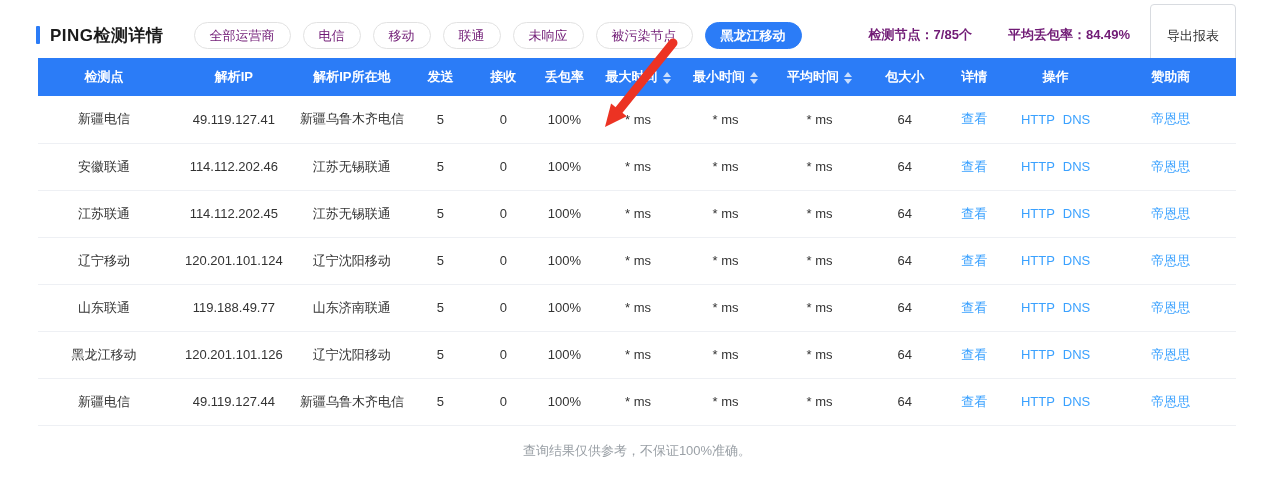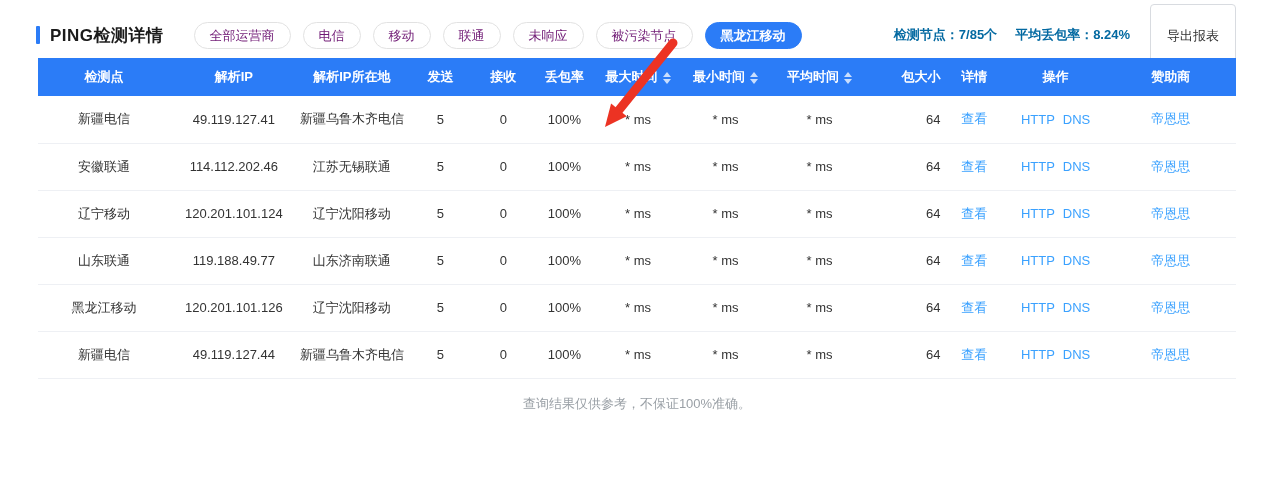--- a/index.html
+++ b/index.html
@@ -11,21 +11,21 @@
   .topbar { margin:0 38px 0 36px; height:30px; display:flex; align-items:center; }
   .title-wrap { display:flex; align-items:center; gap:10px; }
   .accent-bar { width:4px; height:18px; background:#2b7cf7; border-radius:1px; }
   .page-title { font-size:17px; font-weight:700; color:#1b1b1b; letter-spacing:.5px; }
   .pills { display:flex; align-items:center; gap:12px; margin-left:30px; }
   .pill { background:#fff; border:1px solid #e2e2e2; border-radius:15px; padding:6px 15px;
           font-size:13px; color:#701a75; line-height:1; cursor:pointer; white-space:nowrap;
           font-family:"Liberation Sans", sans-serif; }
   .pill.active { background:#2b7cf7; border-color:#2b7cf7; color:#fff; font-weight:600; }
   .topbar-right { margin-left:auto; display:flex; align-items:center; gap:20px; }
-  .stats { display:flex; align-items:flex-start; gap:18px; font-size:13px; color:#0369a1; font-weight:600; }
+  .stats { display:flex; align-items:flex-start; gap:36px; font-size:13px; color:#701a75; font-weight:600; }
   .stat { white-space:nowrap; }
   .export-btn { background:#fff; border:1px solid #d8dbe0; border-radius:4px; padding:24px 16px;
                 font-size:13px; color:#333; cursor:pointer; line-height:1;
                 font-family:"Liberation Sans", sans-serif; }
 
   
   .table-wrap { margin:8px 38px 0 38px; position:relative; }
   table { width:100%; border-collapse:collapse; table-layout:fixed; }
   thead th { background:#2b7cf7; color:#fff; font-size:13px; font-weight:700; height:38px;
              text-align:center; padding:0 2px; white-space:nowrap; }
@@ -33,21 +33,21 @@
              border-bottom:1px solid #eef0f4; padding:0 2px; white-space:nowrap; }
   th:nth-child(1), td:nth-child(1){ width:11.0%; }
   th:nth-child(2), td:nth-child(2){ width:10.7%; }
   th:nth-child(3), td:nth-child(3){ width:9.0%; }
   th:nth-child(4), td:nth-child(4){ width:5.8%; }
   th:nth-child(5), td:nth-child(5){ width:4.7%; }
   th:nth-child(6), td:nth-child(6){ width:5.5%; }
   th:nth-child(7), td:nth-child(7){ width:6.8%; }
   th:nth-child(8), td:nth-child(8){ width:7.8%; }
   th:nth-child(9), td:nth-child(9){ width:7.9%; }
-  th:nth-child(10), td:nth-child(10){ width:6.3%;text-align:right; }
+  th:nth-child(10), td:nth-child(10){ width:6.3%; }
   th:nth-child(11), td:nth-child(11){ width:5.3%; }
   th:nth-child(12), td:nth-child(12){ width:8.3%; }
   th:nth-child(13), td:nth-child(13){ width:10.9%; }
   .sort { display:inline-flex; flex-direction:column; gap:2px; margin-left:5px; vertical-align:middle; }
   .caret-up { width:0; height:0; border-left:4px solid transparent; border-right:4px solid transparent;
               border-bottom:5px solid rgba(255,255,255,.75); }
   .caret-down { width:0; height:0; border-left:4px solid transparent; border-right:4px solid transparent;
                 border-top:5px solid rgba(255,255,255,.75); }
   .link { color:#3aa1ff; text-decoration:none; cursor:pointer; }
   .ops-cell .link + .link { margin-left:8px; }
@@ -73,21 +73,21 @@
         <button class="pill">电信</button>
         <button class="pill">移动</button>
         <button class="pill">联通</button>
         <button class="pill">未响应</button>
         <button class="pill">被污染节点</button>
         <button class="pill active">黑龙江移动</button>
       </div>
     <div class="topbar-right">
       <div class="stats">
         <span class="stat"><span>检测节点：</span><span>7/85个</span></span>
-        <span class="stat"><span>平均丢包率：</span><span>8.24%</span></span>
+        <span class="stat"><span>平均丢包率：</span><span>84.49%</span></span>
       </div>
       <button class="export-btn">导出报表</button>
     </div>
   </div>
 
   <div class="table-wrap">
     <table>
       <thead id="thead">
           <tr>
             <th><span>检测点</span></th>
@@ -139,20 +139,35 @@
             <td>100%</td>
             <td>* ms</td>
             <td>* ms</td>
             <td>* ms</td>
             <td>64</td>
             <td><a class="link">查看</a></td>
             <td class="ops-cell"><a class="link">HTTP</a><a class="link">DNS</a></td>
             <td><a class="link">帝恩思</a></td>
           </tr>
           <tr>
+            <td>江苏联通</td>
+            <td>114.112.202.45</td>
+            <td>江苏无锡联通</td>
+            <td>5</td>
+            <td>0</td>
+            <td>100%</td>
+            <td>* ms</td>
+            <td>* ms</td>
+            <td>* ms</td>
+            <td>64</td>
+            <td><a class="link">查看</a></td>
+            <td class="ops-cell"><a class="link">HTTP</a><a class="link">DNS</a></td>
+            <td><a class="link">帝恩思</a></td>
+          </tr>
+          <tr>
             <td>辽宁移动</td>
             <td>120.201.101.124</td>
             <td>辽宁沈阳移动</td>
             <td>5</td>
             <td>0</td>
             <td>100%</td>
             <td>* ms</td>
             <td>* ms</td>
             <td>* ms</td>
             <td>64</td>

